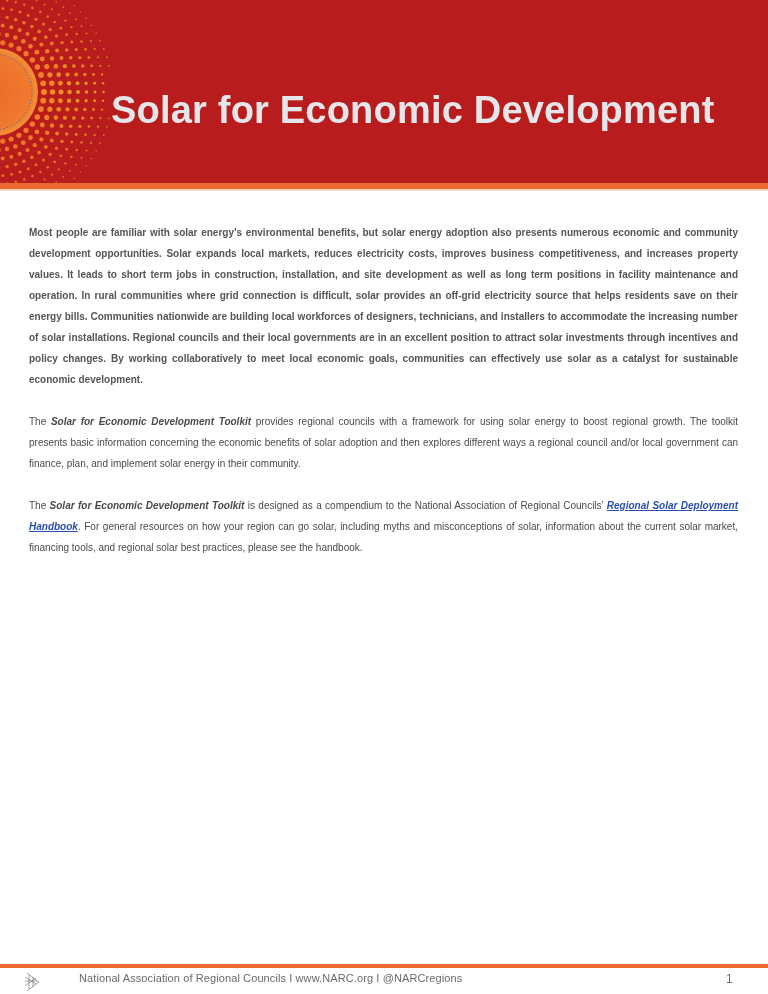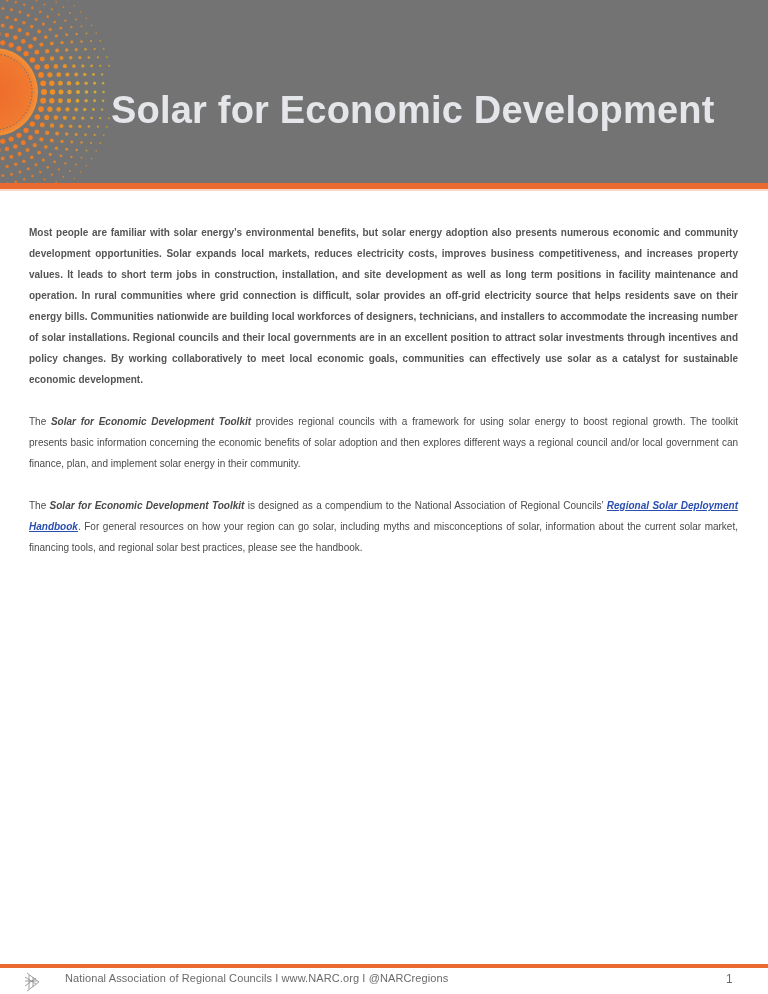--- a/index.html
+++ b/index.html
@@ -2,21 +2,21 @@
 <html><head>
 <meta charset="utf-8">
 <style>
   html, body { margin: 0; padding: 0; }
   body {
     width: 768px; height: 994px; background: #ffffff; position: relative; overflow: hidden;
     font-family: "Liberation Sans", sans-serif;
   }
   .header {
     position: absolute; left: 0; top: 0; width: 768px; height: 183px;
-    background: #737373; overflow: hidden;
+    background: #b91c1c; overflow: hidden;
   }
   .header-rule {
     position: absolute; left: 0; top: 183px; width: 768px; height: 6px; background: #ea6a2f;
   }
   .header-rule-light {
     position: absolute; left: 0; top: 189px; width: 768px; height: 2px; background: #f8d7c6;
   }
   .sun { position: absolute; left: 0; top: 0; width: 110px; height: 183px; }
   .title {
     position: absolute; left: 111px; top: 92px; margin: 0;
@@ -30,21 +30,21 @@
   .content p { margin: 0 0 21px 0; }
   .content p.p1 { font-weight: bold; color: #555; }
   .content p.p2, .content p.p3 { font-family: "Liberation Sans", sans-serif; font-stretch: condensed; }
   .content em { font-style: italic; font-weight: bold; }
   .content a { color: #2a4fb0; text-decoration: underline; font-style: italic; font-weight: bold; margin-top: 13px; }
   .footer-rule {
     position: absolute; left: 0; top: 964px; width: 768px; height: 4px; background: #ea6a2f;
   }
   .footer-logo { position: absolute; left: 24px; top: 972px; width: 18px; height: 20px; }
   .footer-text {
-    position: absolute; left: 65px; top: 972px; font-size: 11px; color: #6a6a6a; letter-spacing: 0.1px;
+    position: absolute; left: 79px; top: 972px; font-size: 11px; color: #6a6a6a; letter-spacing: 0.1px;
   }
   .footer-page {
     position: absolute; left: 726px; top: 972px; font-size: 12px; color: #6a6a6a;
   }
 </style>
 </head>
 <body>
 
 <div class="header">
   <svg class="sun" viewBox="0 0 110 183" xmlns="http://www.w3.org/2000/svg">

